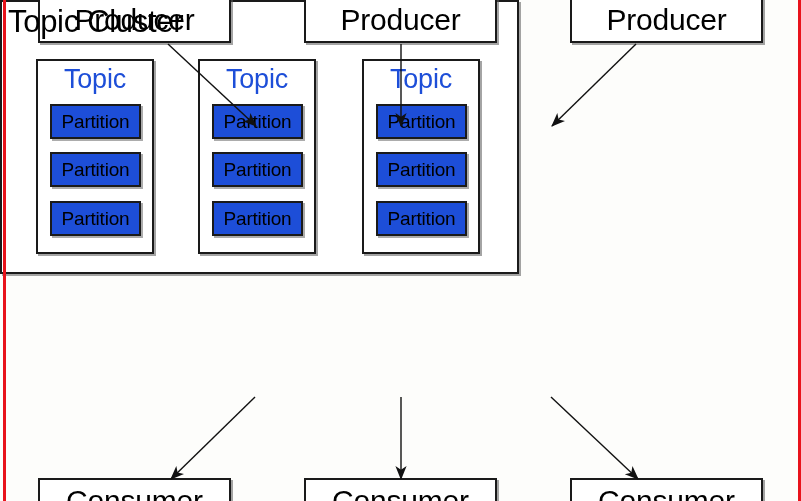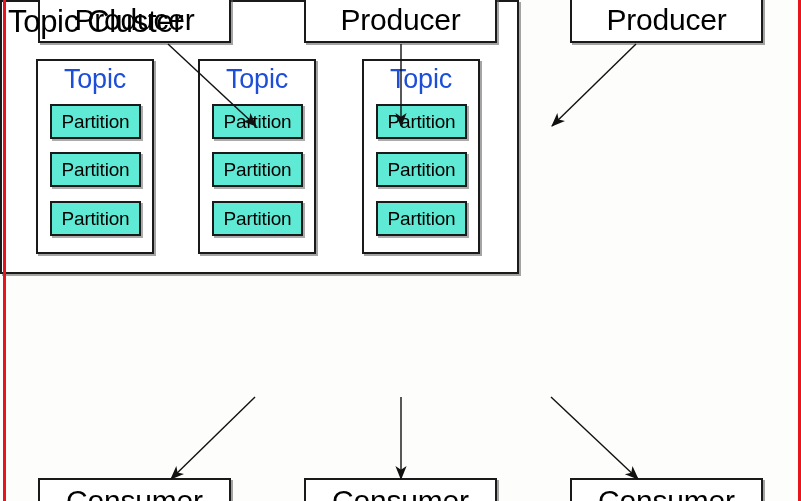--- a/index.html
+++ b/index.html
@@ -58,21 +58,21 @@
     border:2px solid #1a1a1a;
     box-shadow:2px 2px 0 rgba(90,90,90,0.55);
   }
   .topic-title{
     position:absolute;left:0;right:0;top:3px;
     text-align:center;font-size:27px;color:#1d4ed8;letter-spacing:-0.2px;
   }
   .partition{
     position:absolute;left:12px;width:91px;height:35px;
     box-sizing:border-box;
-    background:#5eead4;
+    background:#1d4ed8;
     border:2px solid #1a1a1a;
     box-shadow:2px 2px 0 rgba(90,90,90,0.5);
     display:flex;align-items:center;justify-content:center;
   }
   .partition-label{font-size:19px;color:#000;white-space:nowrap;letter-spacing:-0.2px;}
 
   svg.arrows{position:absolute;left:0;top:0;width:801px;height:501px;pointer-events:none;}
 </style>
 </head>
 <body style="background: rgb(253, 253, 251);">

